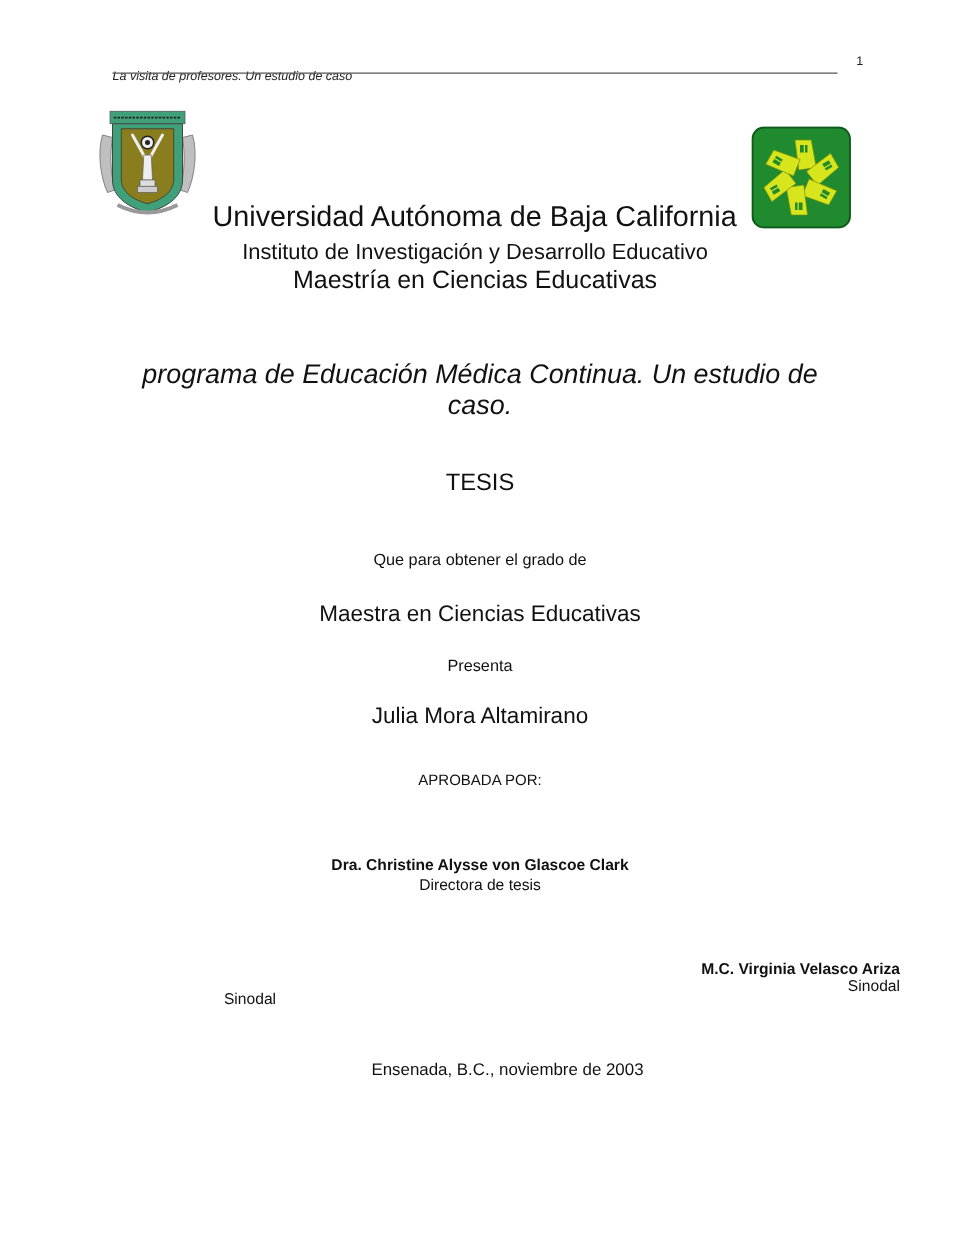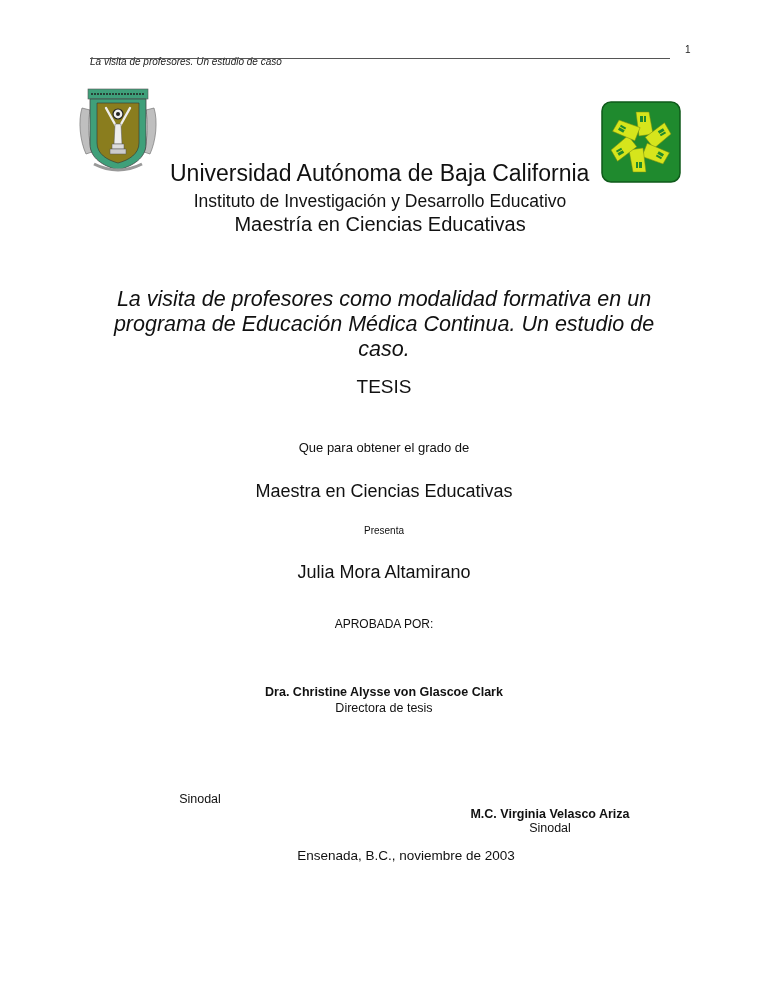--- a/index.html
+++ b/index.html
@@ -14,32 +14,32 @@
 
   .center { position: absolute; left: 0; width: 768px; text-align: center; }
   .uni { position: absolute; left: 170px; top: 160px; font-size: 23px; color: #111; }
   .inst { top: 191px; font-size: 17.5px; left: 160px; width: 440px; text-align:center; position:absolute;}
   .maestria { top: 213px; font-size: 20px; left: 160px; width: 440px; text-align:center; position:absolute;}
 
   .title { top: 287px; font-size: 21.5px; font-style: italic; line-height: 25px; left: 100px; width: 568px; }
   .tesis { top: 376px; font-size: 19px; }
   .que { top: 440px; font-size: 13px; }
   .grado { top: 481px; font-size: 18px; }
-  .presenta { top: 525px; font-size: 10px; }
+  .presenta { top: 525px; font-size: 13px; }
   .autor { top: 562px; font-size: 18px; }
   .aprobada { top: 617px; font-size: 12px; }
 
   .dir-name { top: 685px; font-size: 12.5px; font-weight: bold; }
   .dir-role { top: 701px; font-size: 12.5px; }
 
   .sin { position: absolute; text-align: center; }
   .sin .name { font-size: 12.5px; font-weight: bold; }
   .sin .role { font-size: 12.5px; }
   .sin-left { left: 60px; top: 792px; width: 280px; }
-  .sin-right { left: 380px; top: 807px; width: 340px; }
+  .sin-right { left: 380px; top: 768px; width: 340px; text-align: right; }
 
   .lugar { top: 848px; font-size: 13.5px; padding-left: 22px; }
 </style>
 </head>
 <body>
 
 <div class="header">
   <span class="header-title">La visita de profesores. Un estudio de caso</span>
   <div class="header-rule"></div>
 </div>
@@ -101,21 +101,20 @@
       <circle cx="0" cy="0" r="5" fill="#1f8a2e"></circle>
     </g>
   </svg>
 </div>
 
 <div class="uni">Universidad Autónoma de Baja California</div>
 <div class="inst">Instituto de Investigación y Desarrollo Educativo</div>
 <div class="maestria">Maestría en Ciencias Educativas</div>
 
 <div class="center title">
-  <div>La visita de profesores como modalidad formativa en un</div>
   <div>programa de Educación Médica Continua. Un estudio de</div>
   <div>caso.</div>
 </div>
 
 <div class="center tesis">TESIS</div>
 <div class="center que">Que para obtener el grado de</div>
 <div class="center grado">Maestra en Ciencias Educativas</div>
 <div class="center presenta">Presenta</div>
 <div class="center autor">Julia Mora Altamirano</div>
 <div class="center aprobada">APROBADA POR:</div>

